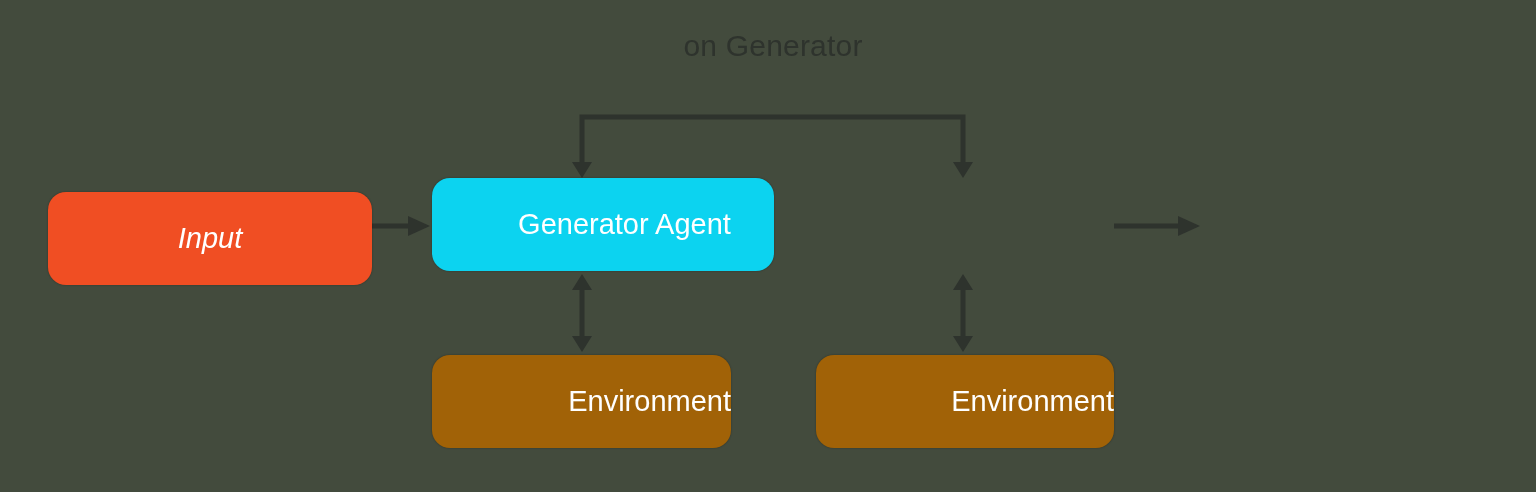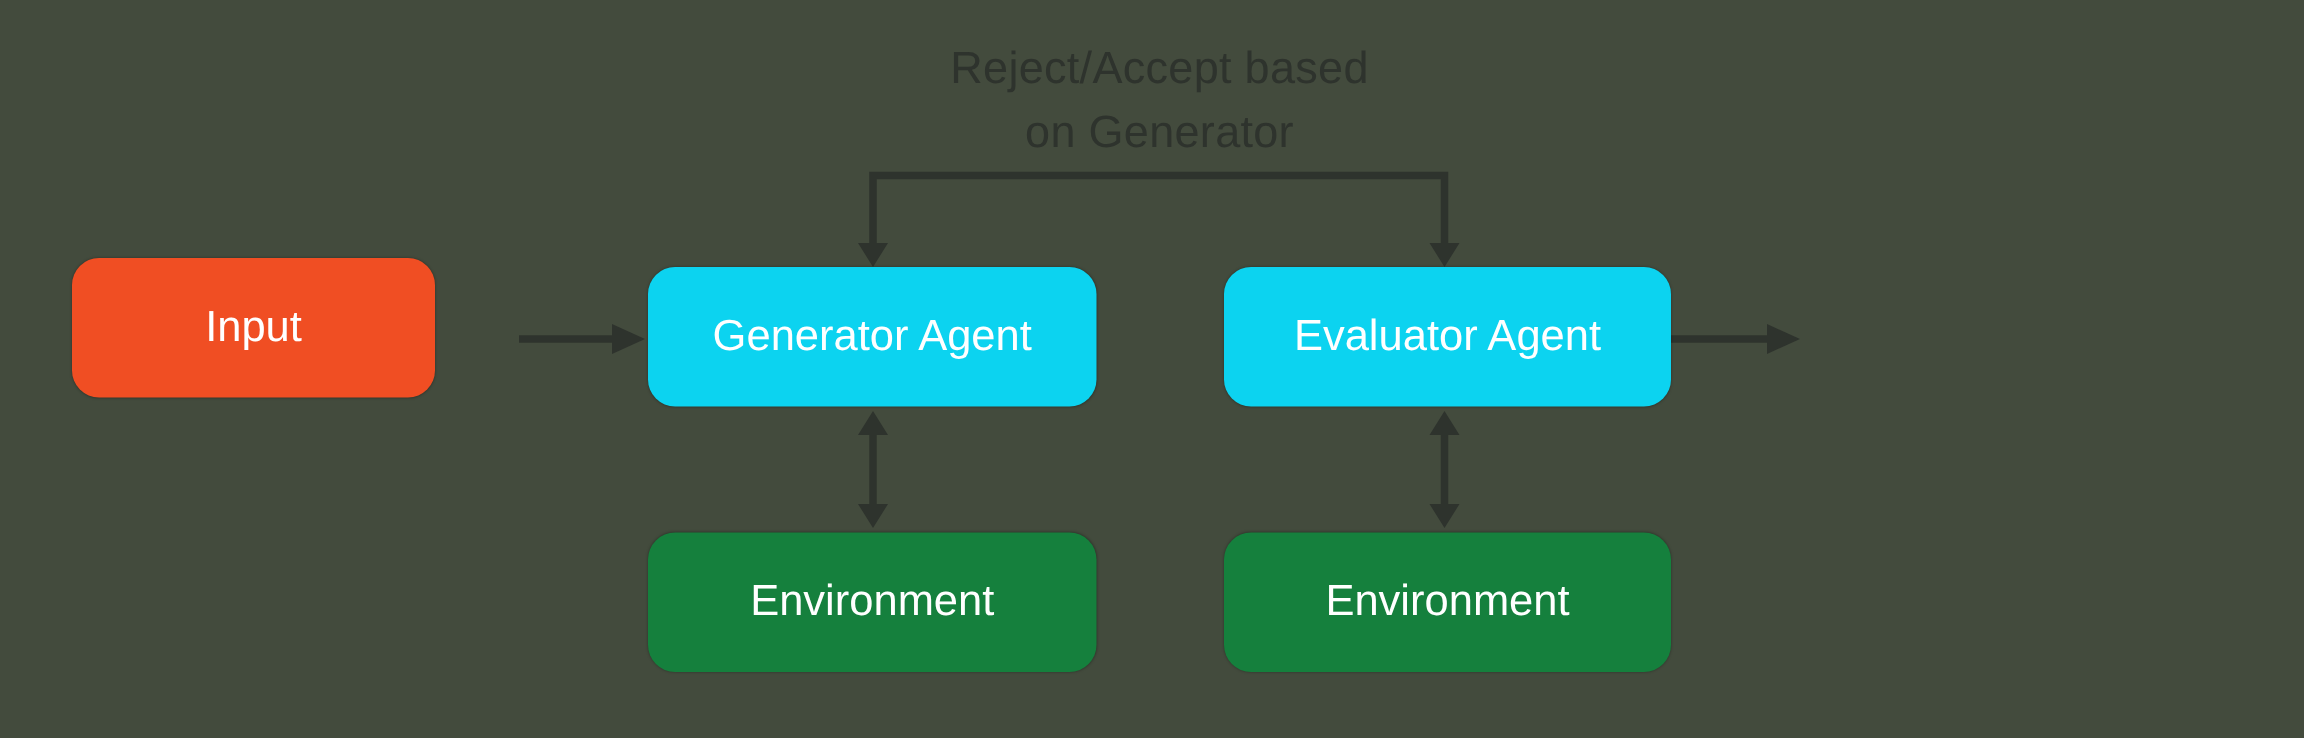--- a/index.html
+++ b/index.html
@@ -41,35 +41,34 @@
     display: flex;
     align-items: center;
     justify-content: center;
     color: #FFFFFF;
     font-size: 29px;
     font-weight: 400;
     box-shadow: 0 0 2px rgba(0,0,0,0.35);
   }
   .node-orange { background: #F04E23; }
   .node-cyan   { background: #0CD3F0; }
-  .node-green  { background: #15803d; }
-  .node-input            { left: 48px;   top: 172px; width: 242px; }
-  .node-generator        { left: 432px;  top: 178px; width: 299px; }
+  .node-green  { background: #a16207; justify-content: flex-end; }
+  .node-input            { left: 48px;   top: 192px; width: 324px; font-style: italic; }
+  .node-generator        { left: 432px;  top: 178px; width: 299px; padding-left: 43px; }
   .node-evaluator        { left: 816px;  top: 178px; width: 298px; }
   .node-output           { left: 1202px; top: 178px; width: 296px; }
   .node-env-generator    { left: 432px;  top: 355px; width: 299px; }
   .node-env-evaluator    { left: 816px;  top: 355px; width: 298px; }
 </style>
 </head>
 <body>
 
 <div class="canvas">
 
   <div class="caption">
-    <div>Reject/Accept based</div>
     <div>on Generator</div>
   </div>
 
   <svg class="edge-layer" width="1536" height="492" viewBox="0 0 1536 492">
 
     <path d="M 582 163 L 582 117 L 963 117 L 963 163" fill="none" stroke="#2E332D" stroke-width="5"></path>
     <polygon points="572,162 592,162 582,178" fill="#2E332D"></polygon>
     <polygon points="953,162 973,162 963,178" fill="#2E332D"></polygon>
 
     <line x1="346" y1="226" x2="410" y2="226" stroke="#2E332D" stroke-width="5"></line>
@@ -88,23 +87,20 @@
   </svg>
 
   <div class="node node-orange node-input">
     <span>Input</span>
   </div>
 
   <div class="node node-cyan node-generator">
     <span>Generator Agent</span>
   </div>
 
-  <div class="node node-cyan node-evaluator">
-    <span>Evaluator Agent</span>
-  </div>
 
 
   <div class="node node-green node-env-generator">
     <span>Environment</span>
   </div>
 
   <div class="node node-green node-env-evaluator">
     <span>Environment</span>
   </div>
 

